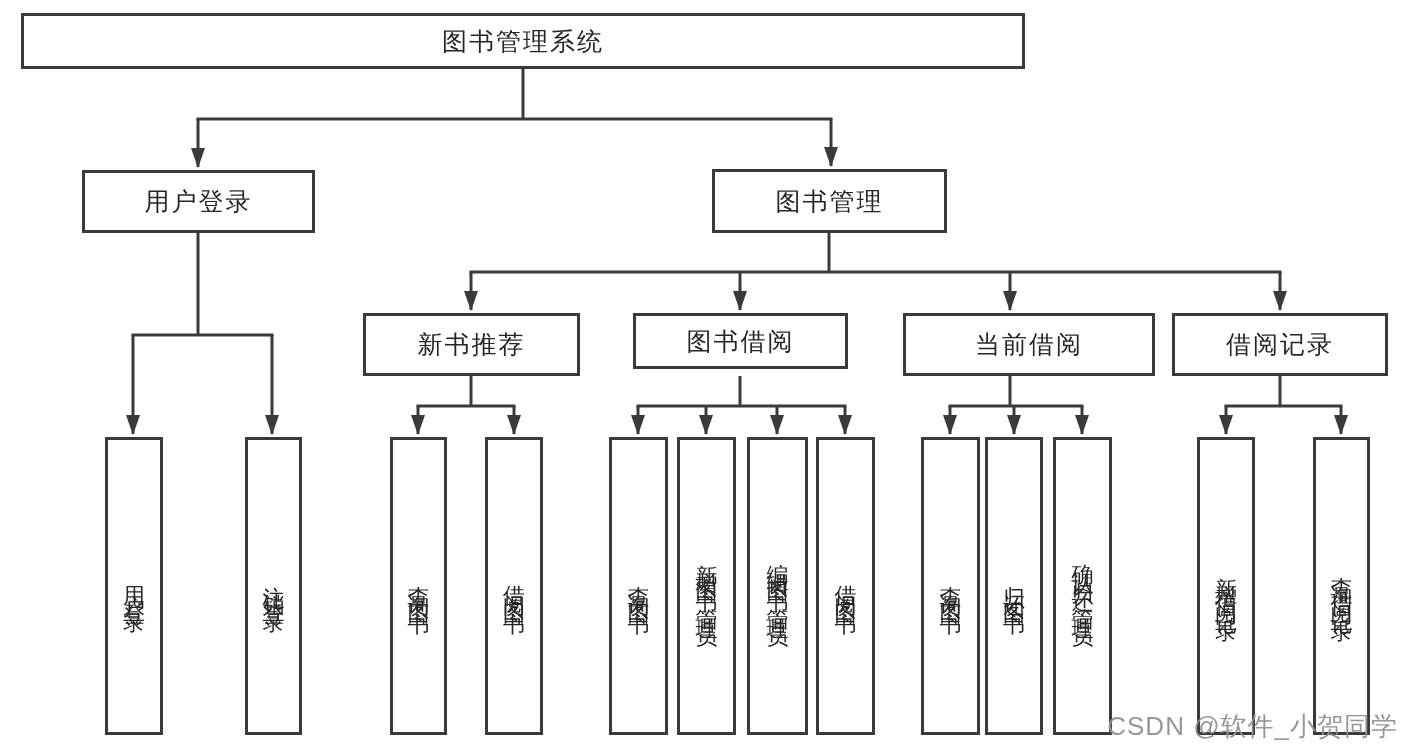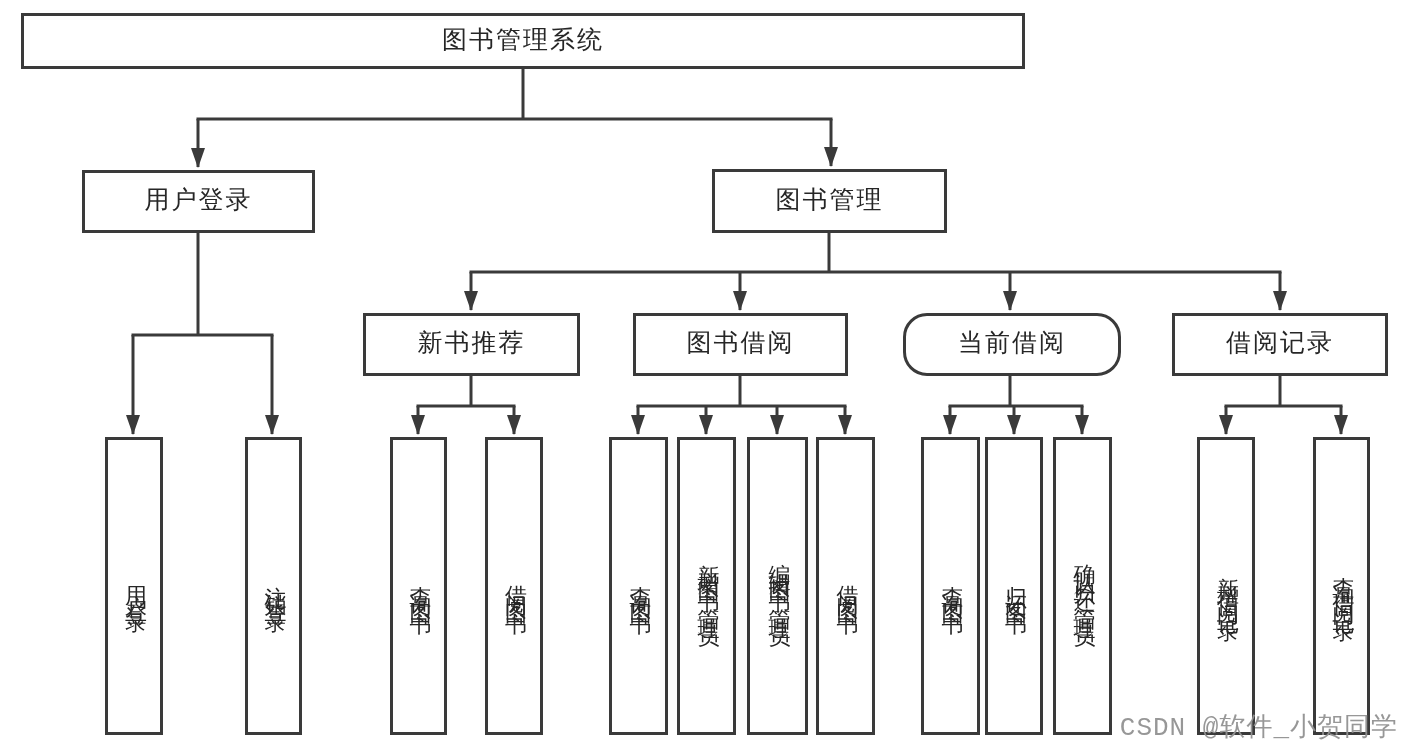--- a/index.html
+++ b/index.html
@@ -5,21 +5,21 @@
   html, body {
     margin: 0;
     padding: 0;
     background: #ffffff;
   }
   .stage {
     position: relative;
     width: 1405px;
     height: 747px;
     background: #ffffff;
-    font-family: Liberation Mono, monospace;
+    font-family: Liberation Sans, sans-serif;
     overflow: hidden;
   }
   .connectors {
     position: absolute;
     left: 0;
     top: 0;
     z-index: 1;
   }
   .node {
     position: absolute;
@@ -133,24 +133,24 @@
   <div class="node hbox" style="left:82px; top:170px; width:233px; height:63px;">
     <span class="label">用户登录</span>
   </div>
   <div class="node hbox" style="left:712px; top:169px; width:235px; height:64px;">
     <span class="label">图书管理</span>
   </div>
 
   <div class="node hbox" style="left:363px; top:313px; width:217px; height:63px;">
     <span class="label">新书推荐</span>
   </div>
-  <div class="node hbox" style="left:633px; top:313px; width:215px; height:63px;justify-content:center;">
+  <div class="node hbox" style="left:633px; top:313px; width:215px; height:56px;justify-content:center;">
     <span class="label">图书借阅</span>
   </div>
-  <div class="node hbox" style="left:903px; top:313px; width:218px; height:63px;border-radius:24px;">
+  <div class="node hbox" style="left:903px; top:313px; width:252px; height:63px;">
     <span class="label">当前借阅</span>
   </div>
   <div class="node hbox" style="left:1172px; top:313px; width:216px; height:63px;">
     <span class="label">借阅记录</span>
   </div>
 
   <div class="node vbox" style="left:105px; top:437px; width:58px; height:298px;">
     <span class="label">用户登录</span>
   </div>
   <div class="node vbox" style="left:245px; top:437px; width:57px; height:298px;">

